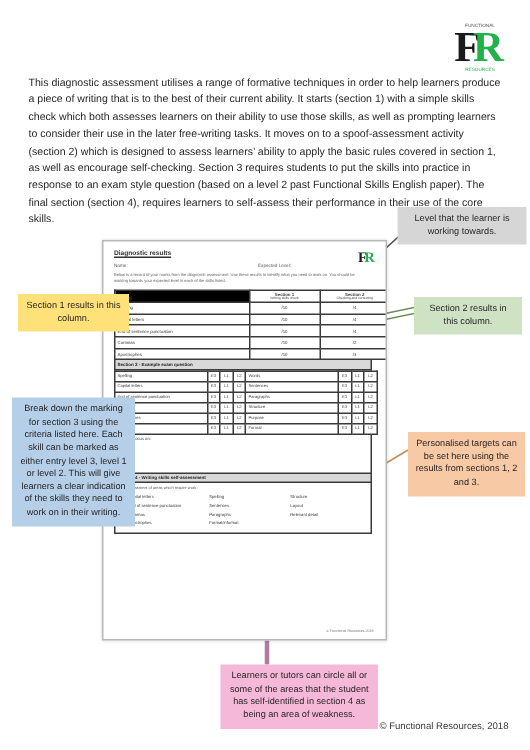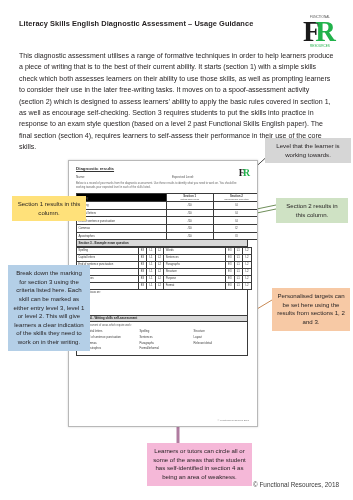--- a/index.html
+++ b/index.html
@@ -107,21 +107,20 @@
   
   .copyright{
     position:absolute;right:14px;bottom:12px;font-size:6.4px;color:#3a3a3a;
   }
 </style>
 </head>
 <body>
 
 <div class="page">
 
-  <div class="doc-title">Literacy Skills English Diagnostic Assessment – Usage Guidance</div>
 
   <div class="logo">
     <svg viewBox="0 0 40 40" width="38" height="38" aria-hidden="true">
       <text x="20" y="6" font-size="3.3" fill="#555" text-anchor="middle" font-family="Liberation Sans, sans-serif">FUNCTIONAL</text>
       <text x="2" y="30" font-size="30" fill="#1a1a1a" font-family="Liberation Serif, serif" font-weight="bold">F</text>
       <text x="15" y="30" font-size="30" fill="#21b24b" font-family="Liberation Serif, serif" font-weight="bold">R</text>
       <text x="20" y="37" font-size="3.3" fill="#21b24b" text-anchor="middle" font-family="Liberation Sans, sans-serif">RESOURCES</text>
     </svg>
   </div>
 

